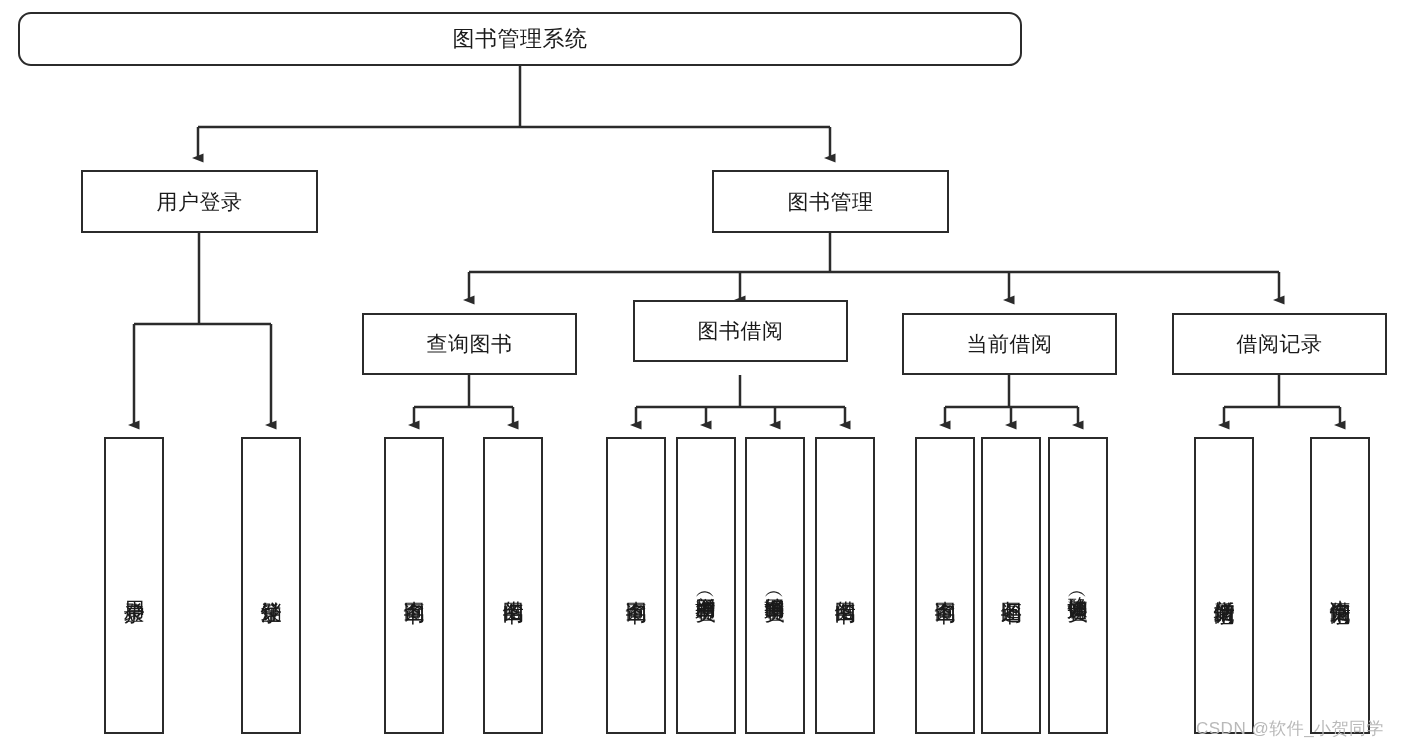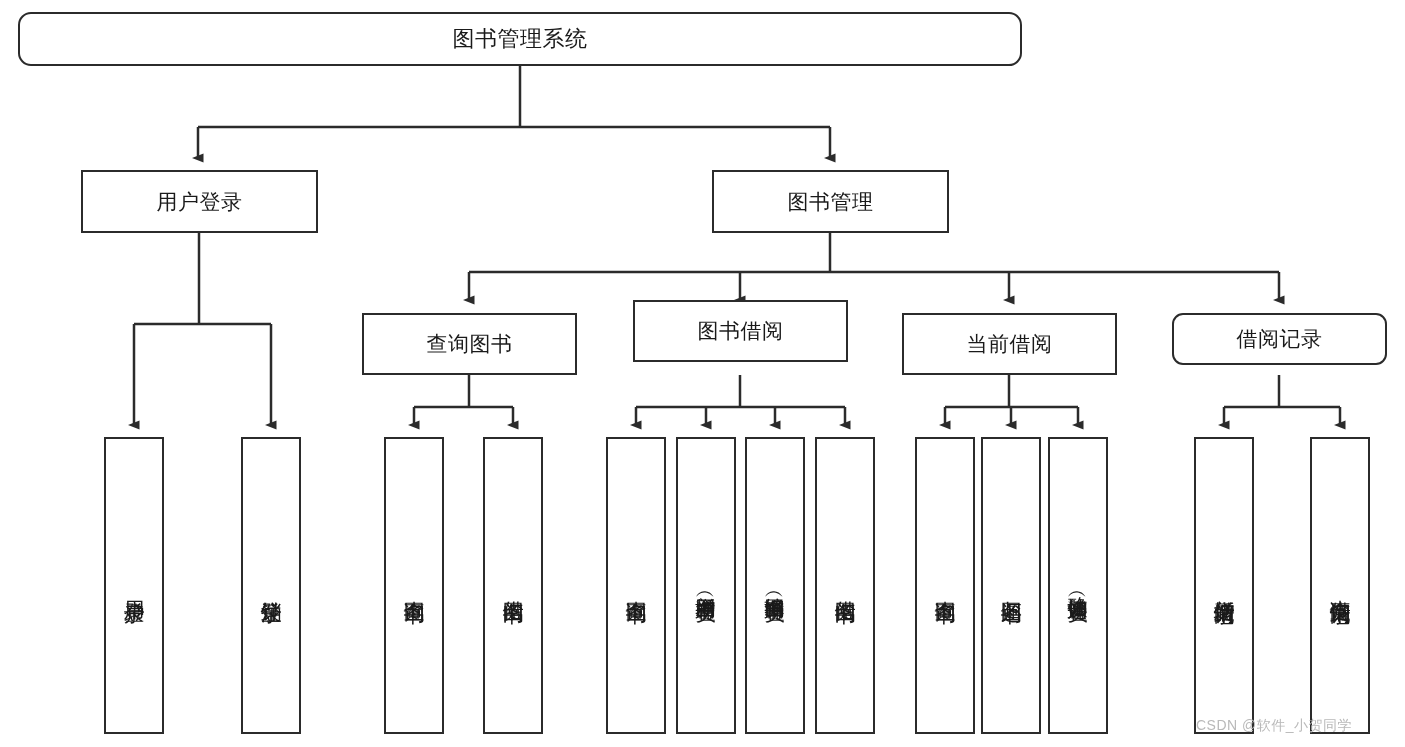--- a/index.html
+++ b/index.html
@@ -67,21 +67,21 @@
     letter-spacing: 1px;
     white-space: nowrap;
     color: #1a1a1a;
   }
   .leaf.tall-text .label-v {
     font-size: 20px;
     line-height: 1.3;
   }
   .watermark {
     position: absolute;
-    font-size: 14px;
+    font-size: 17px;
     color: #b9b9b9;
     white-space: nowrap;
     letter-spacing: 0.5px;
     user-select: none;
   }
 </style>
 </head>
 <body>
 
 <div id="canvas">
@@ -149,21 +149,21 @@
 
   <div class="node" style="left:362px; top:313px; width:215px; height:62px;">
     <span class="label-h">查询图书</span>
   </div>
   <div class="node" style="left:633px; top:300px; width:215px; height:62px;">
     <span class="label-h">图书借阅</span>
   </div>
   <div class="node" style="left:902px; top:313px; width:215px; height:62px;align-items:center;">
     <span class="label-h">当前借阅</span>
   </div>
-  <div class="node" style="left:1172px; top:313px; width:215px; height:52px;border-radius:11px;">
+  <div class="node" style="left:1172px; top:313px; width:215px; height:62px;">
     <span class="label-h">借阅记录</span>
   </div>
 
   <div class="leaf" style="left:104px; top:437px; width:60px; height:297px;">
     <span class="label-v">用户登录</span>
   </div>
   <div class="leaf" style="left:241px; top:437px; width:60px; height:297px;">
     <span class="label-v">注销登录</span>
   </div>
 

